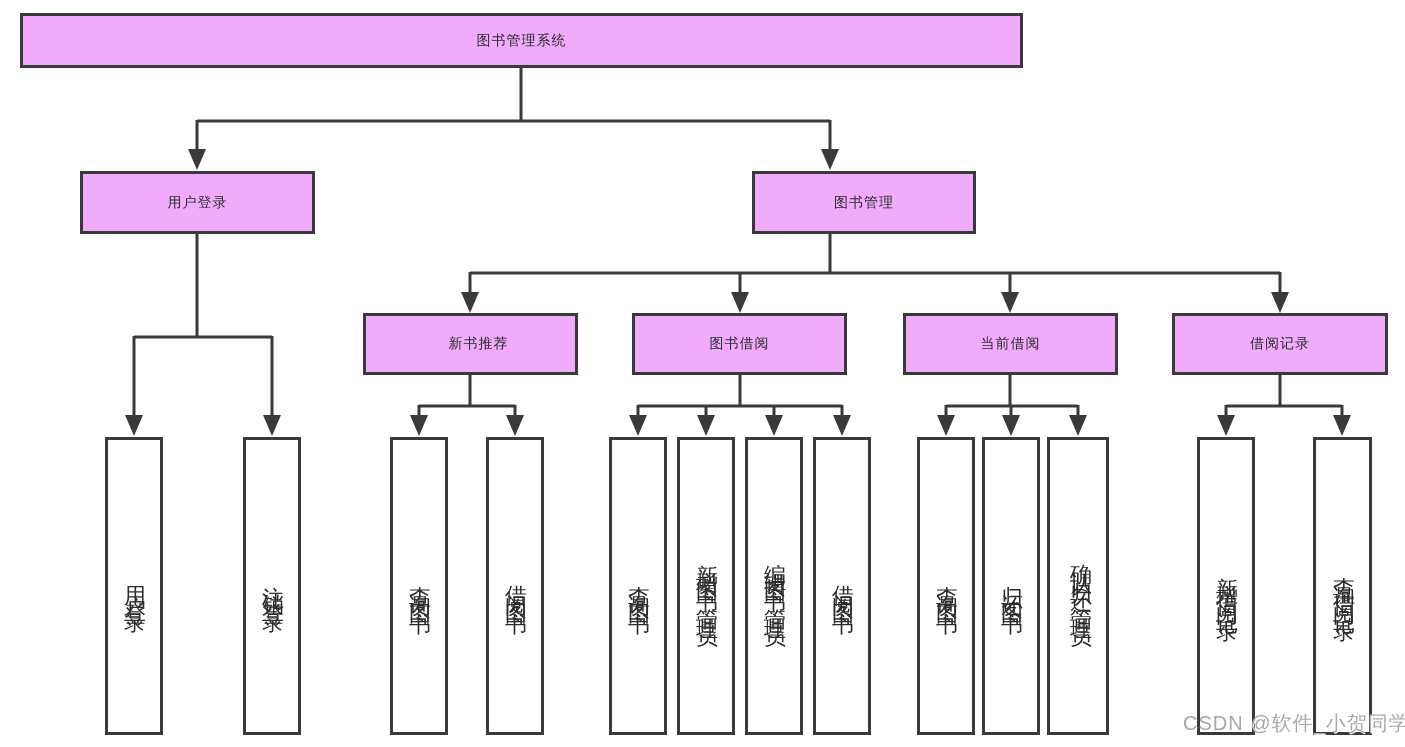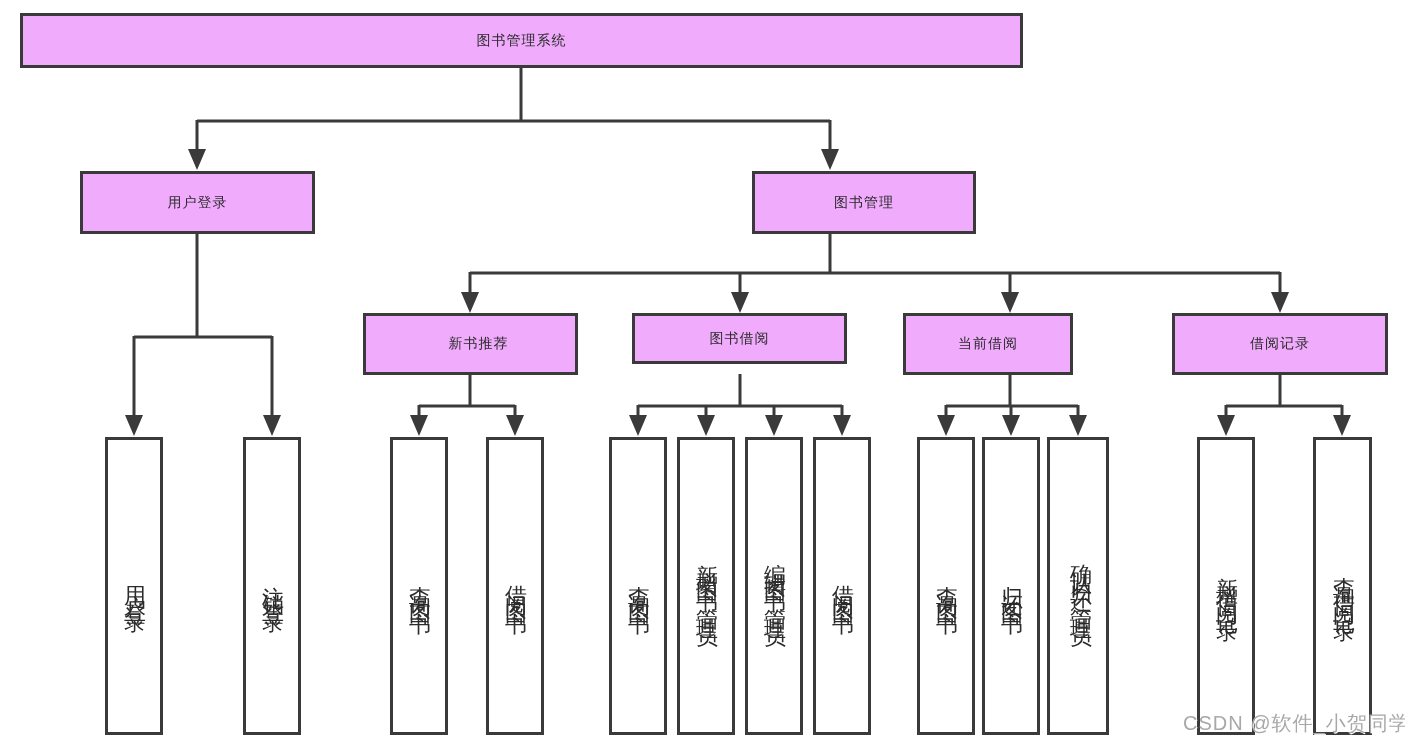--- a/index.html
+++ b/index.html
@@ -86,22 +86,22 @@
              M1069 415 H1087 L1078 436 Z
              M1217 415 H1235 L1226 436 Z  M1333 415 H1351 L1342 436 Z"></path>
   </svg>
 
   <div class="hbox" style="left:20px; top:13px; width:1003px; height:55px;">图书管理系统</div>
 
   <div class="hbox" style="left:80px; top:171px; width:235px; height:63px;">用户登录</div>
   <div class="hbox" style="left:711px; top:171px; width:224px; height:63px;margin-left:41px;">图书管理</div>
 
   <div class="hbox" style="left:363px; top:313px; width:215px; height:62px;padding-left:16px;">新书推荐</div>
-  <div class="hbox" style="left:632px; top:313px; width:215px; height:51px;">图书借阅</div>
-  <div class="hbox" style="left:903px; top:313px; width:170px; height:62px;">当前借阅</div>
+  <div class="hbox" style="left:632px; top:313px; width:215px; height:62px;">图书借阅</div>
+  <div class="hbox" style="left:903px; top:313px; width:215px; height:62px;">当前借阅</div>
   <div class="hbox" style="left:1172px; top:313px; width:216px; height:62px;">借阅记录</div>
 
   <div class="vbox" style="left:105px;">用户登录</div>
   <div class="vbox" style="left:243px;">注销登录</div>
 
   <div class="vbox" style="left:390px;">查询图书</div>
   <div class="vbox" style="left:486px;">借阅图书</div>
 
   <div class="vbox" style="left:609px;">查询图书</div>
   <div class="vbox" style="left:677px;">新增图书（管理员）</div>

